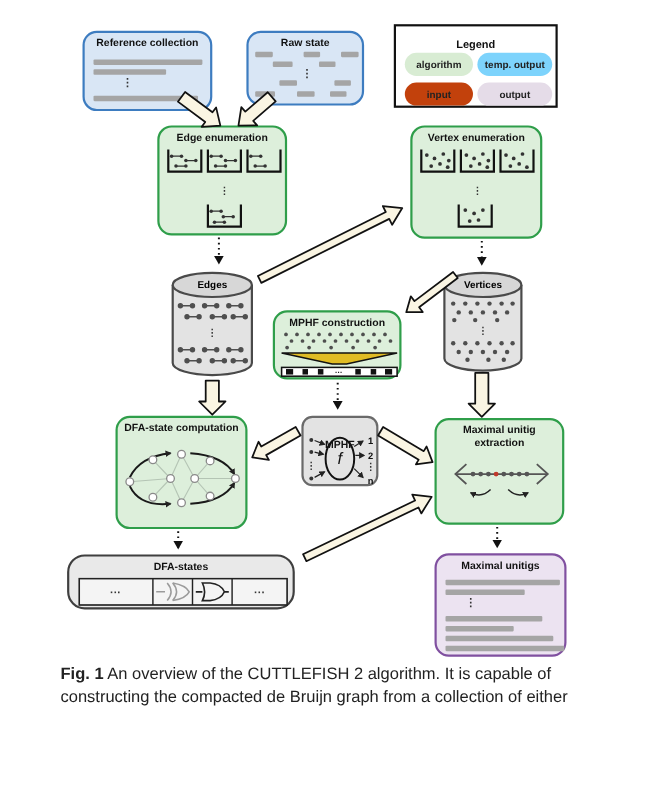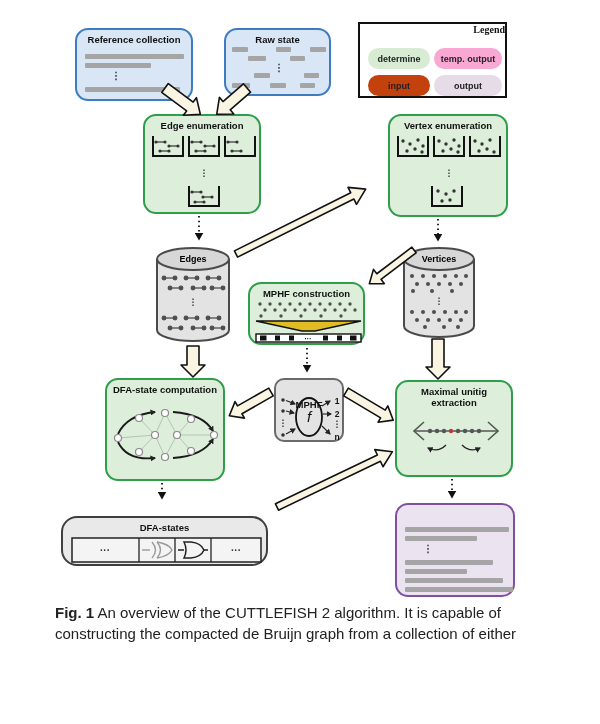--- a/index.html
+++ b/index.html
@@ -7,21 +7,21 @@
          font-family:"Liberation Sans",sans-serif;color:#111;}
   .box{position:absolute;border:2px solid #2f9e4a;background:#ddefdb;border-radius:13px;box-sizing:border-box;}
   .box.blue{border-color:#3d7cc0;background:#d9e6f5;}
   .box.graybox{border-color:#3f3f3f;background:#e9e9e9;border-radius:16px;}
   .box.purple{border-color:#8050a0;background:#ece3f1;}
   .box.mphfbox{border-color:#6a6a6a;background:#e3e3e3;border-radius:10px;}
   .box-title{font-weight:bold;font-size:9.5px;line-height:1.15;text-align:center;padding:5px 6px 0 6px;color:#111;}
   .bar{position:absolute;background:#a5a5a5;height:5px;border-radius:1px;}
   .vdots{position:absolute;font-weight:bold;font-size:10px;color:#333;line-height:1;}
   .legend{position:absolute;background:#fff;border:2px solid #111;box-sizing:border-box;}
-  .legend-title{font-weight:bold;font-size:10px;text-align:right;padding-top:0;font-family:Liberation Serif, serif;}
+  .legend-title{font-weight:bold;font-size:10px;text-align:center;padding-top:12px;}
   .pill{position:absolute;border-radius:11px;font-size:9px;font-weight:bold;color:#222;
         display:flex;align-items:center;justify-content:center;}
   .overlay{position:absolute;left:0;top:0;pointer-events:none;}
   .caption{position:absolute;left:55px;top:602px;width:496px;font-size:15px;line-height:1.42;color:#222;}
   .caption .figlabel{font-weight:bold;}
   .watermark{position:absolute;left:452px;top:690px;font-size:17px;font-weight:bold;color:#c8c8c8;
              text-shadow:1px 1px 0 #ffffff;letter-spacing:1px;}
   svg text{font-family:"Liberation Sans",sans-serif;}
   .cyl-label{font-size:9px;font-weight:bold;}
   .svgvdots{font-size:9px;font-weight:bold;fill:#333;}
@@ -50,23 +50,23 @@
     <div class="bar" style="left:28px;top:43px;width:16px;"></div>
     <div class="bar" style="left:78px;top:43px;width:15px;"></div>
     <div class="bar" style="left:6px;top:53px;width:18px;"></div>
     <div class="bar" style="left:44px;top:53px;width:16px;"></div>
     <div class="bar" style="left:74px;top:53px;width:15px;"></div>
   </div>
 
   <div class="legend" style="left:358px;top:22px;width:149px;height:76px;">
     <div class="legend-title">Legend</div>
     <div class="pill" style="left: 8px; top: 24px; width: 62px; height: 21px; background: rgb(216, 236, 211);">
-        <span>determine</span>
+        <span>algorithm</span>
       </div>
-    <div class="pill" style="left: 74px; top: 24px; width: 68px; height: 21px; background: #f9a8d4;">
+    <div class="pill" style="left: 74px; top: 24px; width: 68px; height: 21px; background: #7dd3fc;">
         <span>temp. output</span>
       </div>
     <div class="pill" style="left: 8px; top: 51px; width: 62px; height: 21px; background: #c2410c;">
         <span>input</span>
       </div>
     <div class="pill" style="left: 74px; top: 51px; width: 68px; height: 21px; background: rgb(229, 220, 232);">
         <span>output</span>
       </div>
   </div>
 
@@ -115,21 +115,21 @@
         <line x1="14" y1="11" x2="23" y2="11" stroke="#333" stroke-width="1.2"></line>
           <circle cx="14" cy="11" r="1.6" fill="#333"></circle>
           <circle cx="23" cy="11" r="1.6" fill="#333"></circle>
         <line x1="6" y1="16" x2="15" y2="16" stroke="#333" stroke-width="1.2"></line>
           <circle cx="6" cy="16" r="1.6" fill="#333"></circle>
           <circle cx="15" cy="16" r="1.6" fill="#333"></circle>
       </g>
     </svg>
   </div>
 
-  <div class="box" style="left:373px;top:114px;width:120px;height:103px;margin-left:15px;">
+  <div class="box" style="left:373px;top:114px;width:120px;height:103px;">
     <div class="box-title">Vertex enumeration</div>
     <svg width="112" height="80" style="position:absolute;left:4px;top:18px;">
       <g transform="translate(4,2)">
         <path d="M0,0 L0,20 L30,20 L30,0" stroke="#111" stroke-width="2" fill="none"></path>
         <circle cx="5" cy="5" r="1.7" fill="#333"></circle>
           <circle cx="12" cy="8" r="1.7" fill="#333"></circle>
           <circle cx="20" cy="4" r="1.7" fill="#333"></circle>
         <circle cx="25" cy="10" r="1.7" fill="#333"></circle>
           <circle cx="9" cy="15" r="1.7" fill="#333"></circle>
           <circle cx="17" cy="13" r="1.7" fill="#333"></circle>
@@ -377,21 +377,21 @@
         <circle cx="54" cy="15" r="2.2" fill="#555"></circle>
           <circle cx="61" cy="15" r="2.2" fill="#555"></circle>
           <circle cx="68" cy="15" r="2.2" fill="#555"></circle>
           <circle cx="75" cy="15" r="2.2" fill="#555"></circle>
       </g>
       <path d="M42,29 Q34,37 24,32" stroke="#222" stroke-width="1.3" fill="none" marker-end="url(#tiny)"></path>
       <path d="M58,29 Q66,37 76,32" stroke="#222" stroke-width="1.3" fill="none" marker-end="url(#tiny)"></path>
     </svg>
   </div>
 
-  <div class="box graybox" style="left:61px;top:504px;width:207px;height:50px;margin-top:12px;">
+  <div class="box graybox" style="left:61px;top:504px;width:207px;height:50px;">
     <div class="box-title">DFA-states</div>
     <svg width="191" height="28" style="position:absolute;left:8px;top:19px;">
       <rect x="1" y="1" width="189" height="24" fill="#f4f4f4" stroke="#222" stroke-width="1.5"></rect>
       <line x1="68" y1="1" x2="68" y2="25" stroke="#222" stroke-width="1.3"></line>
       <line x1="104" y1="1" x2="104" y2="25" stroke="#222" stroke-width="1.3"></line>
       <line x1="140" y1="1" x2="140" y2="25" stroke="#222" stroke-width="1.3"></line>
       <text x="34" y="17" text-anchor="middle" font-size="10" font-weight="bold" fill="#333">···</text>
       <text x="165" y="17" text-anchor="middle" font-size="10" font-weight="bold" fill="#333">···</text>
       <g stroke="#9b9b9b" stroke-width="1.4" fill="none">
         <line x1="71" y1="13" x2="79" y2="13"></line>
@@ -401,20 +401,21 @@
       </g>
       <g stroke="#222" stroke-width="1.5" fill="none">
         <line x1="107" y1="13" x2="113" y2="13"></line>
         <path d="M113,5 L120,5 Q130,6 133,13 Q130,20 120,21 L113,21 Q117,13 113,5 Z"></path>
         <line x1="133" y1="13" x2="137" y2="13"></line>
       </g>
     </svg>
   </div>
 
   <div class="box purple" style="left:395px;top:503px;width:120px;height:94px;">
+    <div class="box-title">Maximal unitigs</div>
     <div class="bar" style="left:8px;top:22px;width:104px;"></div>
     <div class="bar" style="left:8px;top:31px;width:72px;"></div>
     <div class="vdots" style="left:26px;top:39px;">⋮</div>
     <div class="bar" style="left:8px;top:55px;width:88px;"></div>
     <div class="bar" style="left:8px;top:64px;width:62px;"></div>
     <div class="bar" style="left:8px;top:73px;width:98px;"></div>
     <div class="bar" style="left:8px;top:82px;width:108px;"></div>
   </div>
 
   <svg class="overlay" width="600" height="610">

